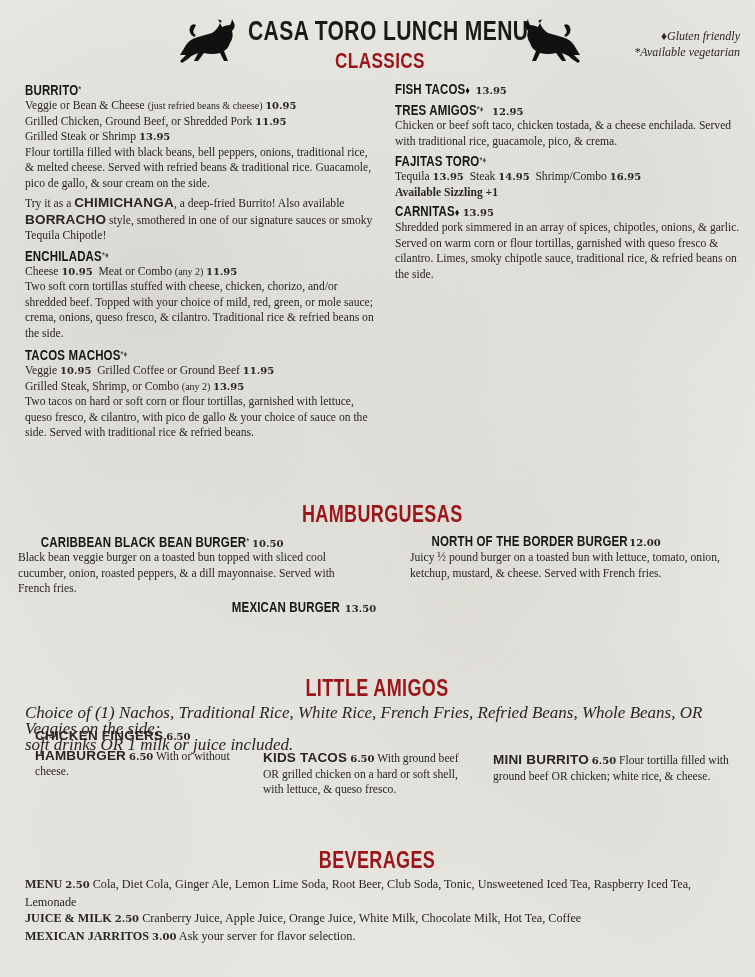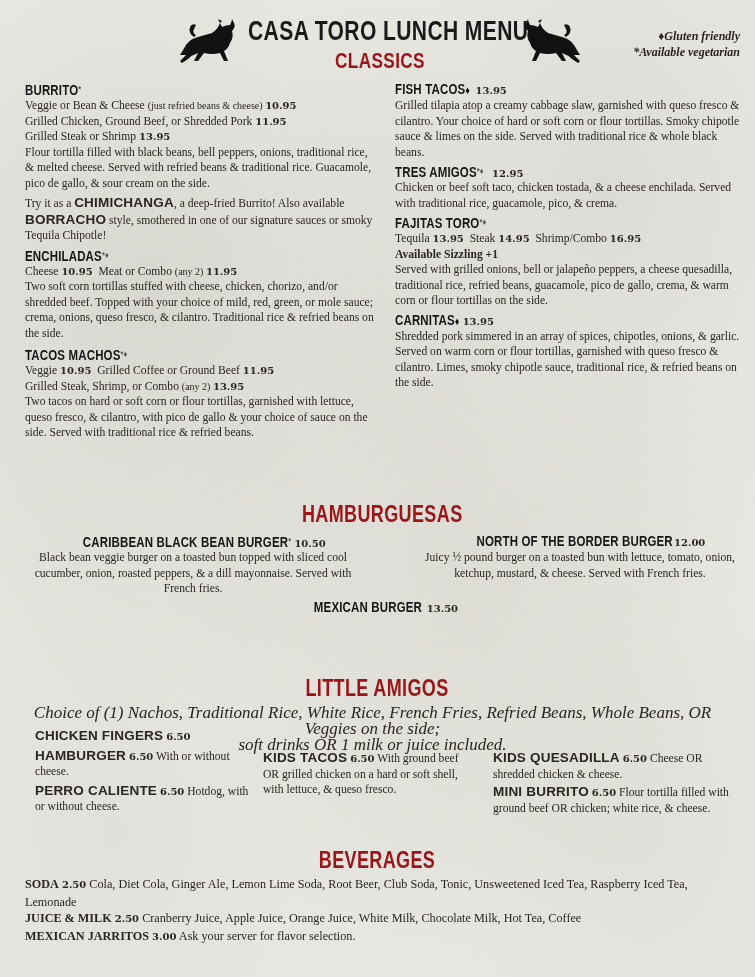--- a/index.html
+++ b/index.html
@@ -30,22 +30,22 @@
     font-family: "Liberation Sans", sans-serif; font-weight: 700;
     font-size: 14px; color: #161616; letter-spacing: 0.2px;
     display: inline-block; transform: scaleX(0.82); transform-origin: left center;
     white-space: nowrap;
   }
   .body { font-size: 11.6px; line-height: 15.5px; font-family: "Liberation Serif", serif; }
   .price { font-family: "DejaVu Serif", serif; font-weight: 700; font-size: 10px; }
   .small { font-size: 10px; }
   .sup { font-size: 9px; color: #555; vertical-align: 3px; }
   .diamond { font-size: 11px; color: #111; }
-  .legend { font-family: "Liberation Serif", serif; font-style: italic; font-size: 12px; line-height: 16px; text-align: right; font-weight: bold; }
-  .center { text-align: center; }
+  .legend { font-family: "Liberation Serif", serif; font-style: italic; font-size: 12px; line-height: 16px; text-align: right; }
+  .center { }
   .col { width: 345px; }
   .hdr-line { white-space: nowrap; height: 18px; line-height: 18px; }
   .inline-name { font-family: "Liberation Sans", sans-serif; font-weight: 700; font-size: 13.5px; letter-spacing: 0.2px; }
   .bull { position: absolute; }
 </style>
 </head>
 <body>
 
 <svg class="bull" style="left:172px;top:15px" width="70" height="52" viewBox="0 0 70 52">
   <path d="M8 40 L14 30 Q18 24 26 22 L40 18 Q46 14 48 8 L50 12 Q54 10 58 10 Q60 6 60 4 L62 8 Q64 12 60 16 Q62 22 58 28 Q56 34 52 36 L56 46 L52 46 L48 38 Q40 40 32 38 L26 46 L22 46 L26 38 Q20 40 16 44 L10 48 L8 46 L14 40 Z M22 22 Q16 18 18 12 Q20 8 24 10 L22 14 Q20 18 24 20 Z M48 8 L46 4 L50 6 Z" fill="#111"></path>
@@ -86,31 +86,29 @@
     <div class="hdr-line"><span class="item-name"><span>TACOS MACHOS</span><span class="sup">*♦</span></span></div>
     <div><span>Veggie </span><span class="price">10.95</span><span style="white-space:pre">  Grilled Coffee or Ground Beef </span><span class="price">11.95</span></div>
     <div><span>Grilled Steak, Shrimp, or Combo </span><span class="small">(any 2) </span><span class="price">13.95</span></div>
     <div>Two tacos on hard or soft corn or flour tortillas, garnished with lettuce, queso fresco, &amp; cilantro, with pico de gallo &amp; your choice of sauce on the side. Served with traditional rice &amp; refried beans.</div>
   </div>
 </div>
 
 <div class="abs col body" style="left:395px;top:80px;width:345px;">
   <div>
     <div class="hdr-line"><span class="item-name"><span>FISH TACOS</span><span class="diamond">♦</span></span> <span class="price" style="margin-left:-14px">13.95</span></div>
-    <div>Grilled tilapia atop a creamy cabbage slaw, garnished with queso fresco &amp; cilantro. Your choice of hard or soft corn or flour tortillas. Smoky chipotle sauce &amp; limes on the side. Served with traditional rice &amp; whole black beans.</div>
   </div>
   <div style="margin-top:2px;">
     <div class="hdr-line"><span class="item-name"><span>TRES AMIGOS</span><span class="sup">*♦</span></span> <span class="price" style="margin-left:-14px">12.95</span></div>
     <div>Chicken or beef soft taco, chicken tostada, &amp; a cheese enchilada. Served with traditional rice, guacamole, pico, &amp; crema.</div>
   </div>
   <div style="margin-top:2px;">
     <div class="hdr-line"><span class="item-name"><span>FAJITAS TORO</span><span class="sup">*♦</span></span></div>
     <div><span>Tequila </span><span class="price">13.95</span><span style="white-space:pre">  Steak </span><span class="price">14.95</span><span style="white-space:pre">  Shrimp/Combo </span><span class="price">16.95</span></div>
     <div style="font-weight:700;">Available Sizzling +1</div>
-    <div>Served with grilled onions, bell or jalapeño peppers, a cheese quesadilla, traditional rice, refried beans, guacamole, pico de gallo, crema, &amp; warm corn or flour tortillas on the side.</div>
   </div>
   <div style="margin-top:2px;">
     <div class="hdr-line"><span class="item-name"><span>CARNITAS</span><span class="diamond">♦</span></span> <span class="price" style="margin-left:-14px">13.95</span></div>
     <div>Shredded pork simmered in an array of spices, chipotles, onions, &amp; garlic. Served on warm corn or flour tortillas, garnished with queso fresco &amp; cilantro. Limes, smoky chipotle sauce, traditional rice, &amp; refried beans on the side.</div>
   </div>
 </div>
 
 <div class="abs section-head" style="left:277px;top:500px;width:200px;text-align:center;font-size:24px;transform:scaleX(0.75);">HAMBURGUESAS</div>
 
 <div class="abs body center" style="left:18px;top:532px;width:350px;">
@@ -129,31 +127,29 @@
 
 <div class="abs section-head" style="left:277px;top:674px;width:200px;text-align:center;font-size:24px;transform:scaleX(0.75);">LITTLE AMIGOS</div>
 <div class="abs center" style="left:25px;top:705px;width:695px;font-family:'Liberation Serif',serif;font-style:italic;font-size:17px;line-height:16px;">
   <div>Choice of (1) Nachos, Traditional Rice, White Rice, French Fries, Refried Beans, Whole Beans, OR Veggies on the side;</div>
   <div>soft drinks OR 1 milk or juice included.</div>
 </div>
 
 <div class="abs body" style="left:35px;top:728px;width:215px;">
   <div><span class="inline-name">CHICKEN FINGERS</span> <span class="price">6.50</span><span></span></div>
   <div style="margin-top:3px;"><span class="inline-name">HAMBURGER</span> <span class="price">6.50</span><span> With or without cheese.</span></div>
-  <div style="margin-top:3px;"><span class="inline-name">PERRO CALIENTE</span> <span class="price">6.50</span><span> Hotdog, with or without cheese.</span></div>
 </div>
 
 <div class="abs body" style="left:263px;top:750px;width:205px;">
   <div><span class="inline-name">KIDS TACOS</span> <span class="price">6.50</span><span> With ground beef OR grilled chicken on a hard or soft shell, with lettuce, &amp; queso fresco.</span></div>
 </div>
 
 <div class="abs body" style="left:493px;top:750px;width:250px;">
-  <div><span class="inline-name">KIDS QUESADILLA</span> <span class="price">6.50</span><span> Cheese OR shredded chicken &amp; cheese.</span></div>
   <div style="margin-top:2px;"><span class="inline-name">MINI BURRITO</span> <span class="price">6.50</span><span> Flour tortilla filled with ground beef OR chicken; white rice, &amp; cheese.</span></div>
 </div>
 
 <div class="abs section-head" style="left:277px;top:846px;width:200px;text-align:center;font-size:24px;transform:scaleX(0.75);">BEVERAGES</div>
 
 <div class="abs" style="left:25px;top:876px;width:710px;font-family:'Liberation Serif',serif;font-size:12.2px;line-height:16.5px;">
-  <div><b>SODA</b> <b class="price">2.50</b><span> Cola, Diet Cola, Ginger Ale, Lemon Lime Soda, Root Beer, Club Soda, Tonic, Unsweetened Iced Tea, Raspberry Iced Tea, Lemonade</span></div>
+  <div><b>MENU</b> <b class="price">2.50</b><span> Cola, Diet Cola, Ginger Ale, Lemon Lime Soda, Root Beer, Club Soda, Tonic, Unsweetened Iced Tea, Raspberry Iced Tea, Lemonade</span></div>
   <div><b>JUICE &amp; MILK</b> <b class="price">2.50</b><span> Cranberry Juice, Apple Juice, Orange Juice, White Milk, Chocolate Milk, Hot Tea, Coffee</span></div>
   <div><b>MEXICAN JARRITOS</b> <b class="price">3.00</b><span> Ask your server for flavor selection.</span></div>
 </div>
 
 </body></html>

